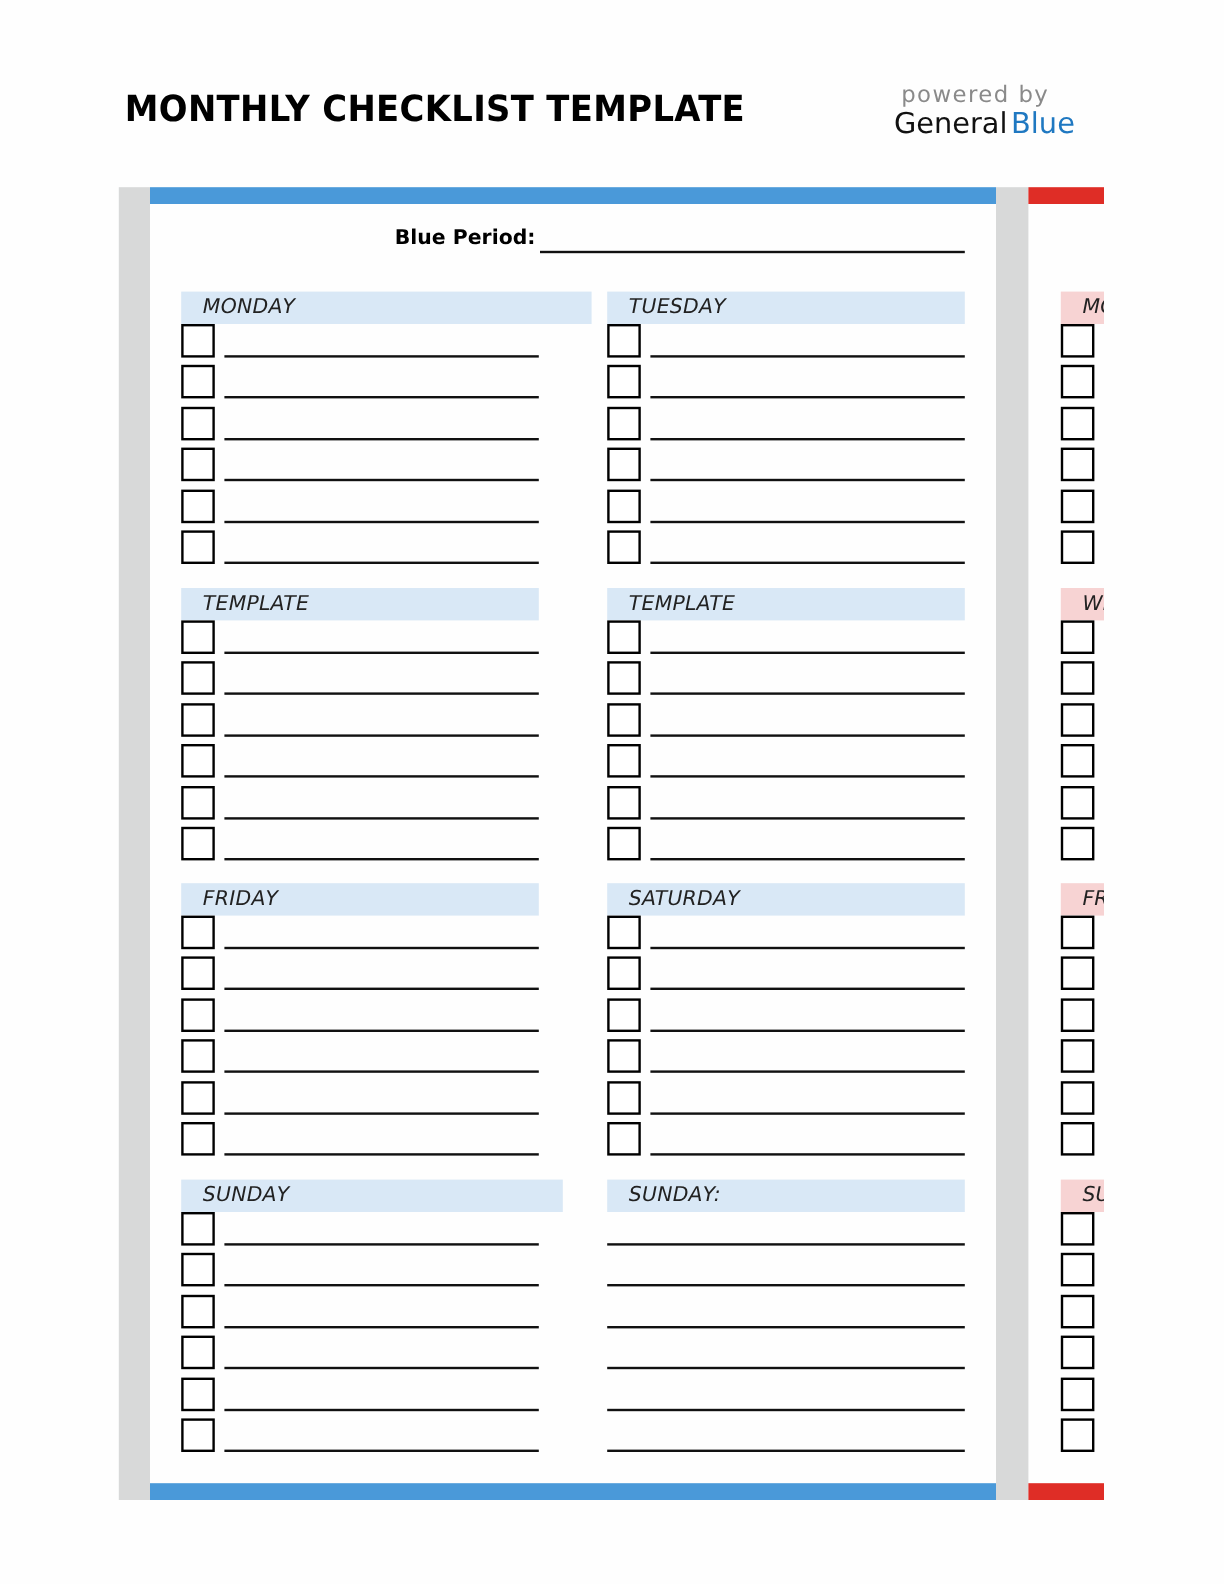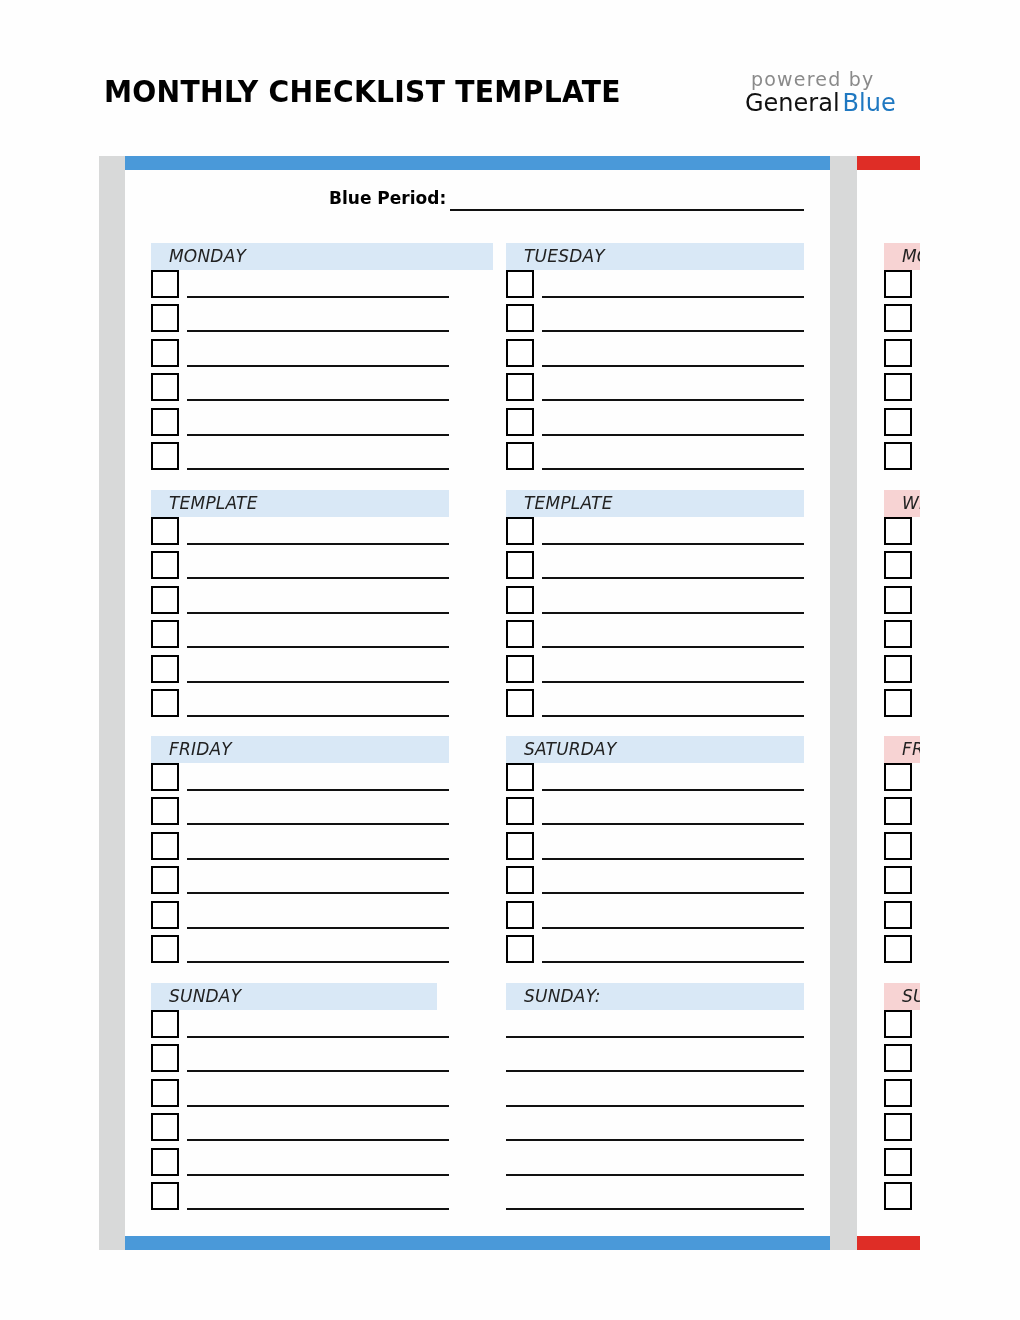--- a/index.html
+++ b/index.html
@@ -216,21 +216,21 @@
       <div class="row" style="top: 164.6px; width: 300px;">
         <div class="cb"></div>
         <div class="ln" style="left: 36px; width: 262px;"></div>
       </div>
       <div class="row" style="top: 199px; width: 300px;">
         <div class="cb"></div>
         <div class="ln" style="left: 36px; width: 262px;"></div>
       </div>
     </div>
     <div class="section" style="left: 151px; top: 983px;">
-      <div class="hdr" style="width: 286px;">
+      <div class="hdr" style="width: 318px;">
         <span>SUNDAY</span>
       </div>
       <div class="row" style="top: 27px; width: 300px;">
         <div class="cb"></div>
         <div class="ln" style="left: 36px; width: 262px;"></div>
       </div>
       <div class="row" style="top: 61.4px; width: 300px;">
         <div class="cb"></div>
         <div class="ln" style="left: 36px; width: 262px;"></div>
       </div>

